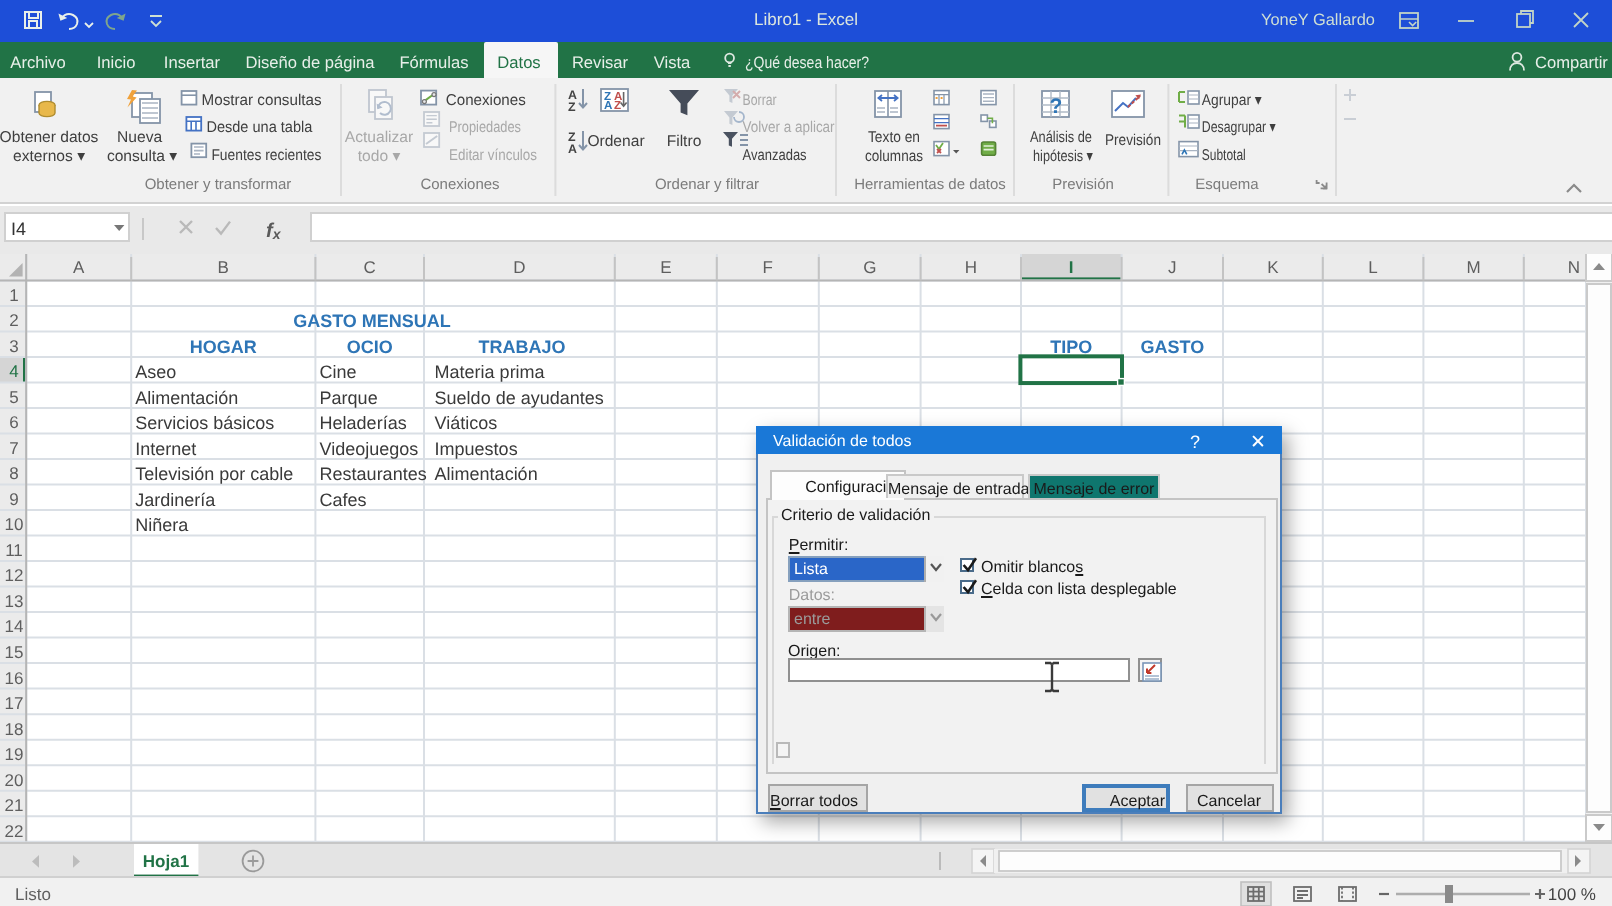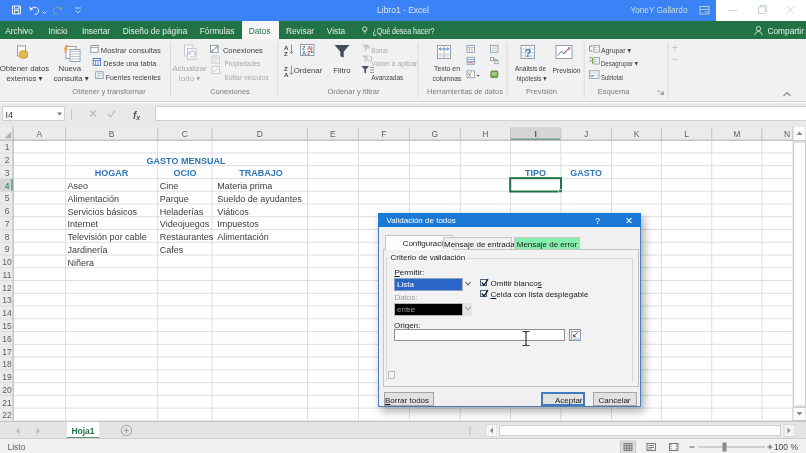--- a/index.html
+++ b/index.html
@@ -134,21 +134,21 @@
 <rect x="510.2" y="178.17" width="50.8" height="13.36" fill="none" stroke="#217346" stroke-width="2"></rect>
 <rect x="558.8" y="189.3" width="3.4" height="3.4" fill="#217346" stroke="#fff" stroke-width="0.7"></rect>
 <rect x="793" y="126.5" width="13" height="294.1" fill="#f0f0f0"></rect>
 <rect x="793" y="126.5" width="13" height="14" fill="#fdfdfd" stroke="#cacaca" stroke-width="1"></rect>
 <path d="M 796.5 135 L 799.5 131.5 L 802.5 135 Z" fill="#8a8a8a"></path>
 <rect x="793.5" y="142" width="12" height="264" fill="#fdfdfd" stroke="#cacaca" stroke-width="1"></rect>
 <rect x="793" y="407.5" width="13" height="13" fill="#fdfdfd" stroke="#cacaca" stroke-width="1"></rect>
 <path d="M 796.5 412 L 799.5 415.5 L 802.5 412 Z" fill="#8a8a8a"></path>
 </svg></div>
 
-<div class="abs" style="left:0;top:0;width:716px;height:20.5px;background:#3b82f6;z-index:2">
+<div class="abs" style="left:0;top:0;width:806px;height:20.5px;background:#1d4ed8;z-index:2">
  <svg class="abs" style="left:0;top:0" width="806" height="21" viewBox="0 0 806 21">
   <g stroke="#e9f0ea" fill="none" stroke-width="1">
    <path d="M12.5 6 h8 v8 h-8 z"></path>
           <path d="M14.5 6 v3 h4.5 v-3" stroke-width="1"></path>
           <path d="M14.5 14 v-3.5 h4 v3.5"></path>
    <path d="M30.5 9.5 q2.5-3.5 6-2 q3 1.5 2 4.5 q-1 2.5-4 2.5" fill="none"></path>
           <path d="M29.2 6.8 l1 3.6 3.4-1.4z" fill="#e9f0ea" stroke="none"></path>
    <path d="M42.5 11.5 l2 2 2-2" stroke-width="0.9"></path>
   </g>
   <g stroke="#7fa58c" fill="none" stroke-width="1">
@@ -447,21 +447,21 @@
 
 <div class="abs" id="dialog" style="left:378px;top:213px;width:263px;height:194px;z-index:5;background:#f0f0f0;border:1px solid #4a7ebb;box-shadow:3px 4px 9px rgba(0,0,0,0.35);font-size:8px;color:#1a1a1a;white-space:nowrap">
  <div class="abs" style="left:-1px;top:-1px;width:263px;height:13.5px;background:#1a78d7;color:#fff;padding:2.5px 0 0 8.5px">Validación de todos</div>
  <div class="abs" style="left:216px;top:1.5px;color:#fff;font-size:9px">?</div>
  <div class="abs" style="left:246px;top:1px;color:#fff;font-size:9.5px">✕</div>
 
  <div class="abs" style="left:3.5px;top:35px;width:256px;height:137.5px;background:#f2f2f2;border:1px solid #c4c4c4"></div>
 
  <div class="abs" style="left:6px;top:21px;width:68px;height:15px;background:#fdfdfd;border:1px solid #c4c4c4;border-bottom:none;text-align:right;padding-top:3px">Configuración</div>
  <div class="abs" style="left:64px;top:22.5px;width:69px;height:12.5px;background:#f0f0f0;border:1px solid #c9c9c9;border-bottom:none;text-align:left;padding-top:2.5px">Mensaje de entrada</div>
- <div class="abs" style="left:135px;top:22.5px;width:66px;height:12.5px;background:#86efac;border:1px solid #c9c9c9;border-bottom:none;text-align:center;padding-top:2.5px">Mensaje de error</div>
+ <div class="abs" style="left:135px;top:22.5px;width:66px;height:12.5px;background:#0f766e;border:1px solid #c9c9c9;border-bottom:none;text-align:center;padding-top:2.5px">Mensaje de error</div>
 
  <div class="abs" style="left:7px;top:43.5px;width:247px;height:124px;border:1px solid #d8d8d8;border-bottom:none"></div>
  <div class="abs" style="left:9.5px;top:39px;background:#f2f2f2;padding:0 2px">Criterio de validación</div>
 
  <div class="abs" style="left:15.4px;top:53.5px"><span style="text-decoration:underline">P</span>ermitir:</div>
  <div class="abs" style="left:15px;top:64px;width:77px;height:12.5px;background:#2a66c8;border:1px solid #86a0bd">
    <div class="abs" style="left:2px;top:1px;color:#fff">Lista</div>
    <div class="abs" style="left:66.5px;top:-1px;width:10.5px;height:12.5px;background:#f1f1f1;border-left:1px solid #aeaeae">
      <svg width="10" height="11" viewBox="0 0 10 11">
             <path d="M2.5 4 l2.5 3 2.5-3" fill="none" stroke="#555" stroke-width="1.1"></path>
@@ -474,21 +474,21 @@
         <path d="M1.8 5.5 l2.2 2.6 4-6" fill="none" stroke="#1a1a1a" stroke-width="1.3"></path>
       </svg>
  <div class="abs" style="left:111.5px;top:64.5px">Omitir blanco<span style="text-decoration:underline">s</span></div>
  <div class="abs" style="left:100.8px;top:75.5px;width:7.5px;height:7.5px;background:#fff;border:1px solid #4a6b8a"></div>
  <svg class="abs" style="left:101px;top:73.5px" width="10" height="10" viewBox="0 0 10 10">
         <path d="M1.8 5.5 l2.2 2.6 4-6" fill="none" stroke="#1a1a1a" stroke-width="1.3"></path>
       </svg>
  <div class="abs" style="left:111.5px;top:75.5px"><span style="text-decoration:underline">C</span>elda con lista desplegable</div>
 
  <div class="abs" style="left:15.4px;top:78.6px;color:#9b9b9b">Datos:</div>
- <div class="abs" style="left:15px;top:89px;width:77px;height:12.5px;background:#000000;border:1px solid #b5b5b5">
+ <div class="abs" style="left:15px;top:89px;width:77px;height:12.5px;background:#7f1d1d;border:1px solid #b5b5b5">
    <div class="abs" style="left:2px;top:1px;color:#9b9b9b">entre</div>
    <div class="abs" style="left:66.5px;top:-1px;width:10.5px;height:12.5px;background:#e4e4e4;border-left:1px solid #b5b5b5">
      <svg width="10" height="11" viewBox="0 0 10 11">
             <path d="M2.5 4 l2.5 3 2.5-3" fill="none" stroke="#999" stroke-width="1.1"></path>
           </svg>
    </div>
  </div>
 
  <div class="abs" style="left:15px;top:106.5px"><span style="text-decoration:underline">O</span>rigen:</div>
  <div class="abs" style="left:14.5px;top:115px;width:171.5px;height:12px;background:#fff;border:1px solid #909090"></div>

